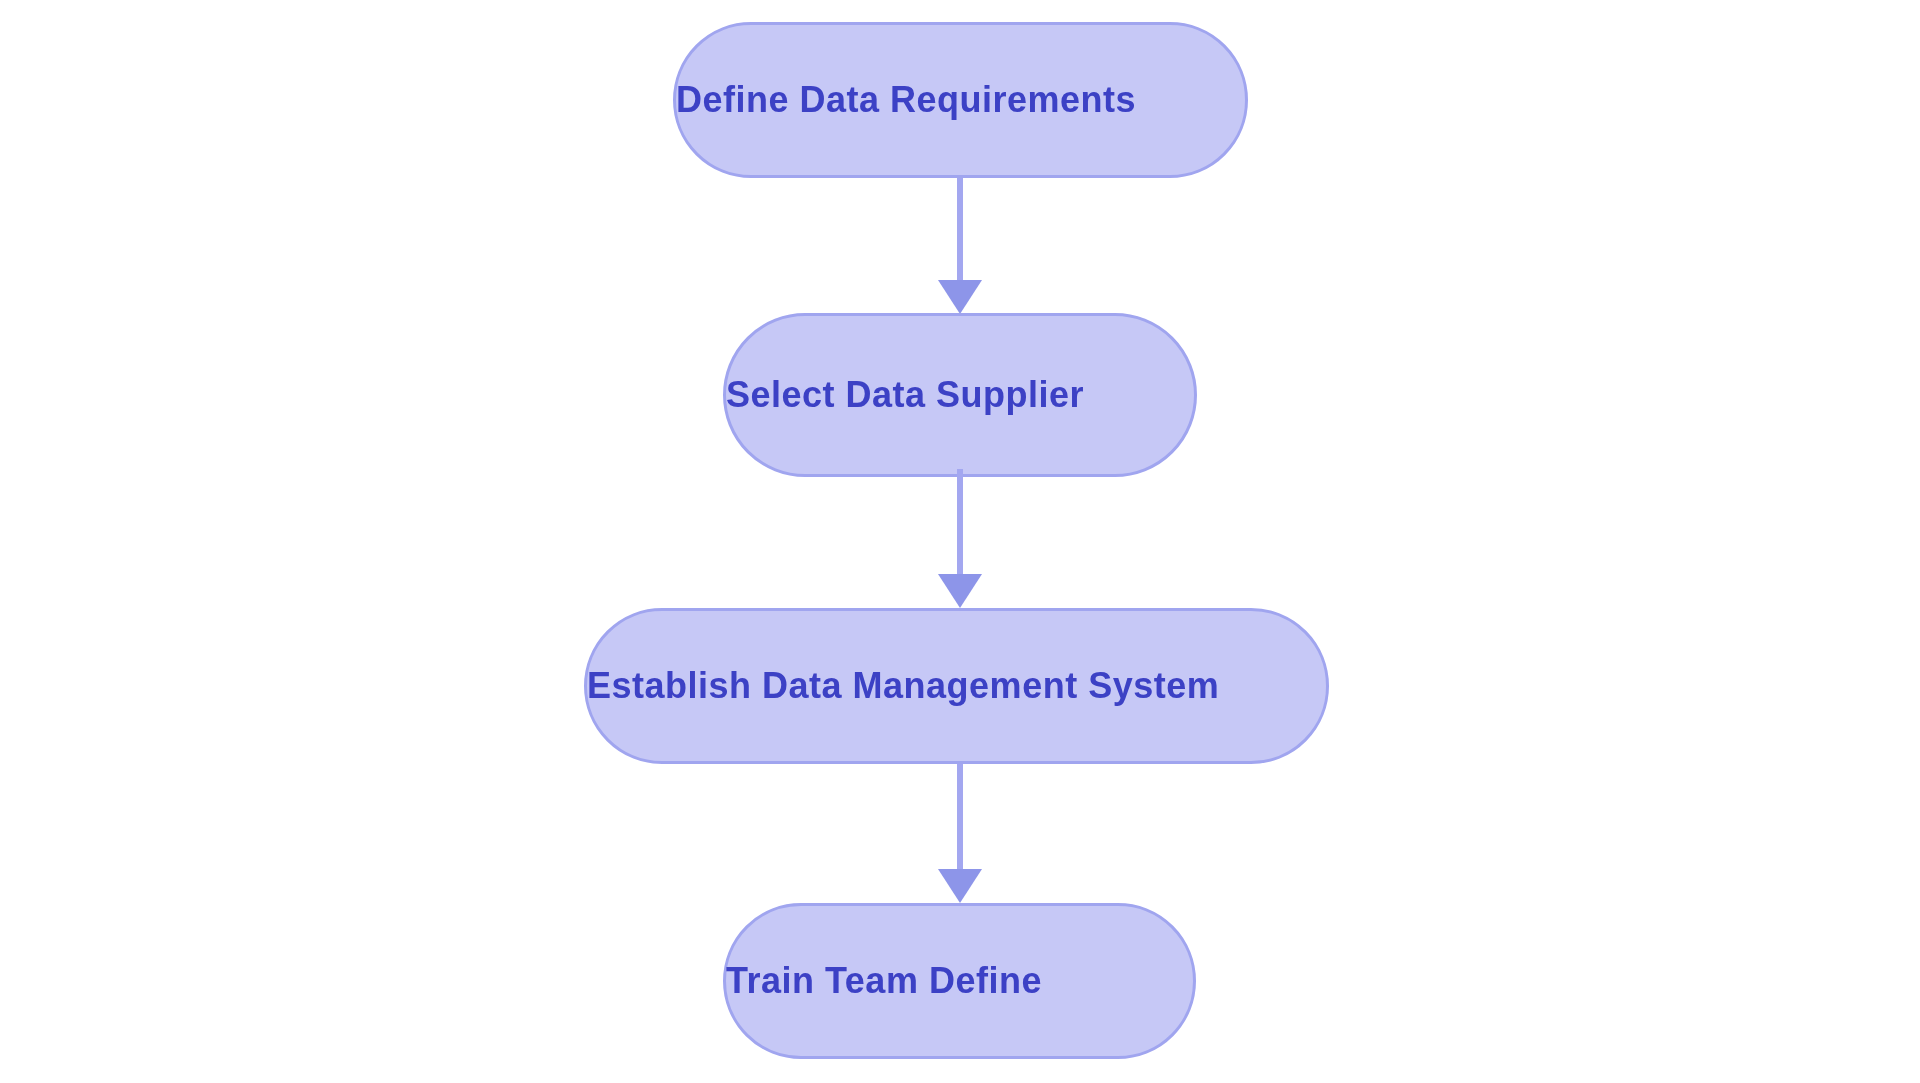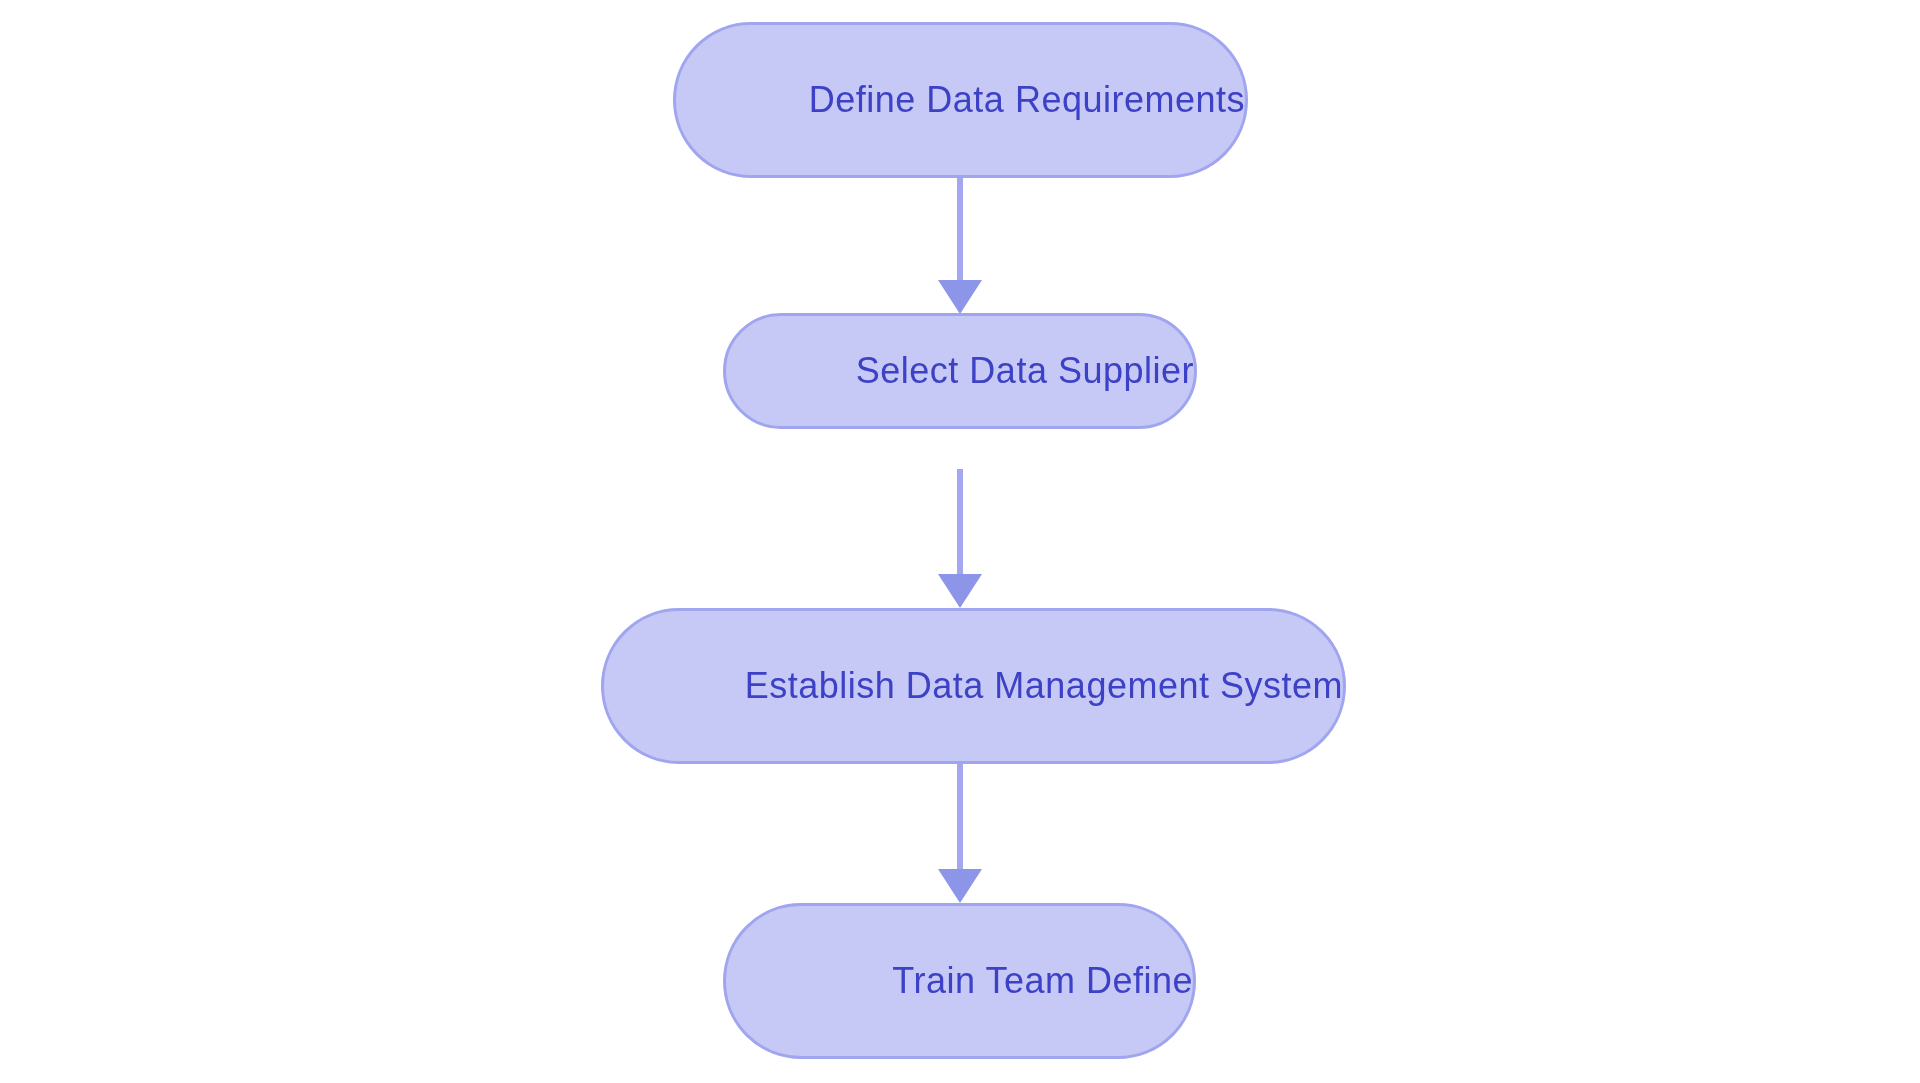--- a/index.html
+++ b/index.html
@@ -13,34 +13,34 @@
     height: 1083px;
     background: var(--background, #ffffff);
     font-family: "Liberation Sans", "DejaVu Sans", sans-serif;
     overflow: hidden;
   }
   .node {
     position: absolute;
     box-sizing: border-box;
     display: flex;
     align-items: center;
-    justify-content: flex-end;
+    justify-content: flex-start;
     background: var(--node-fill, #c6c8f6);
     border: 3px solid var(--node-border, #a0a5ef);
     border-radius: 999px;
     color: var(--node-text, #3c41c5);
     font-size: 36px;
-    font-weight: 400;
+    font-weight: 700;
     letter-spacing: 0.5px;
     white-space: nowrap;
     text-align: center;
   }
   .node-1 { left: 673px; top: 22px;  width: 575px; height: 156px; }
-  .node-2 { left: 723px; top: 313px; width: 474px; height: 116px; }
-  .node-3 { left: 601px; top: 608px; width: 745px; height: 156px; }
+  .node-2 { left: 723px; top: 313px; width: 474px; height: 164px; }
+  .node-3 { left: 584px; top: 608px; width: 745px; height: 156px; }
   .node-4 { left: 723px; top: 903px; width: 473px; height: 156px; }
 
   .edge { position: absolute; }
   .edge-line {
     position: absolute;
     width: 6px;
     left: 957px;
     background: var(--arrow-line, #a3a7f0);
   }
   .edge-head {

